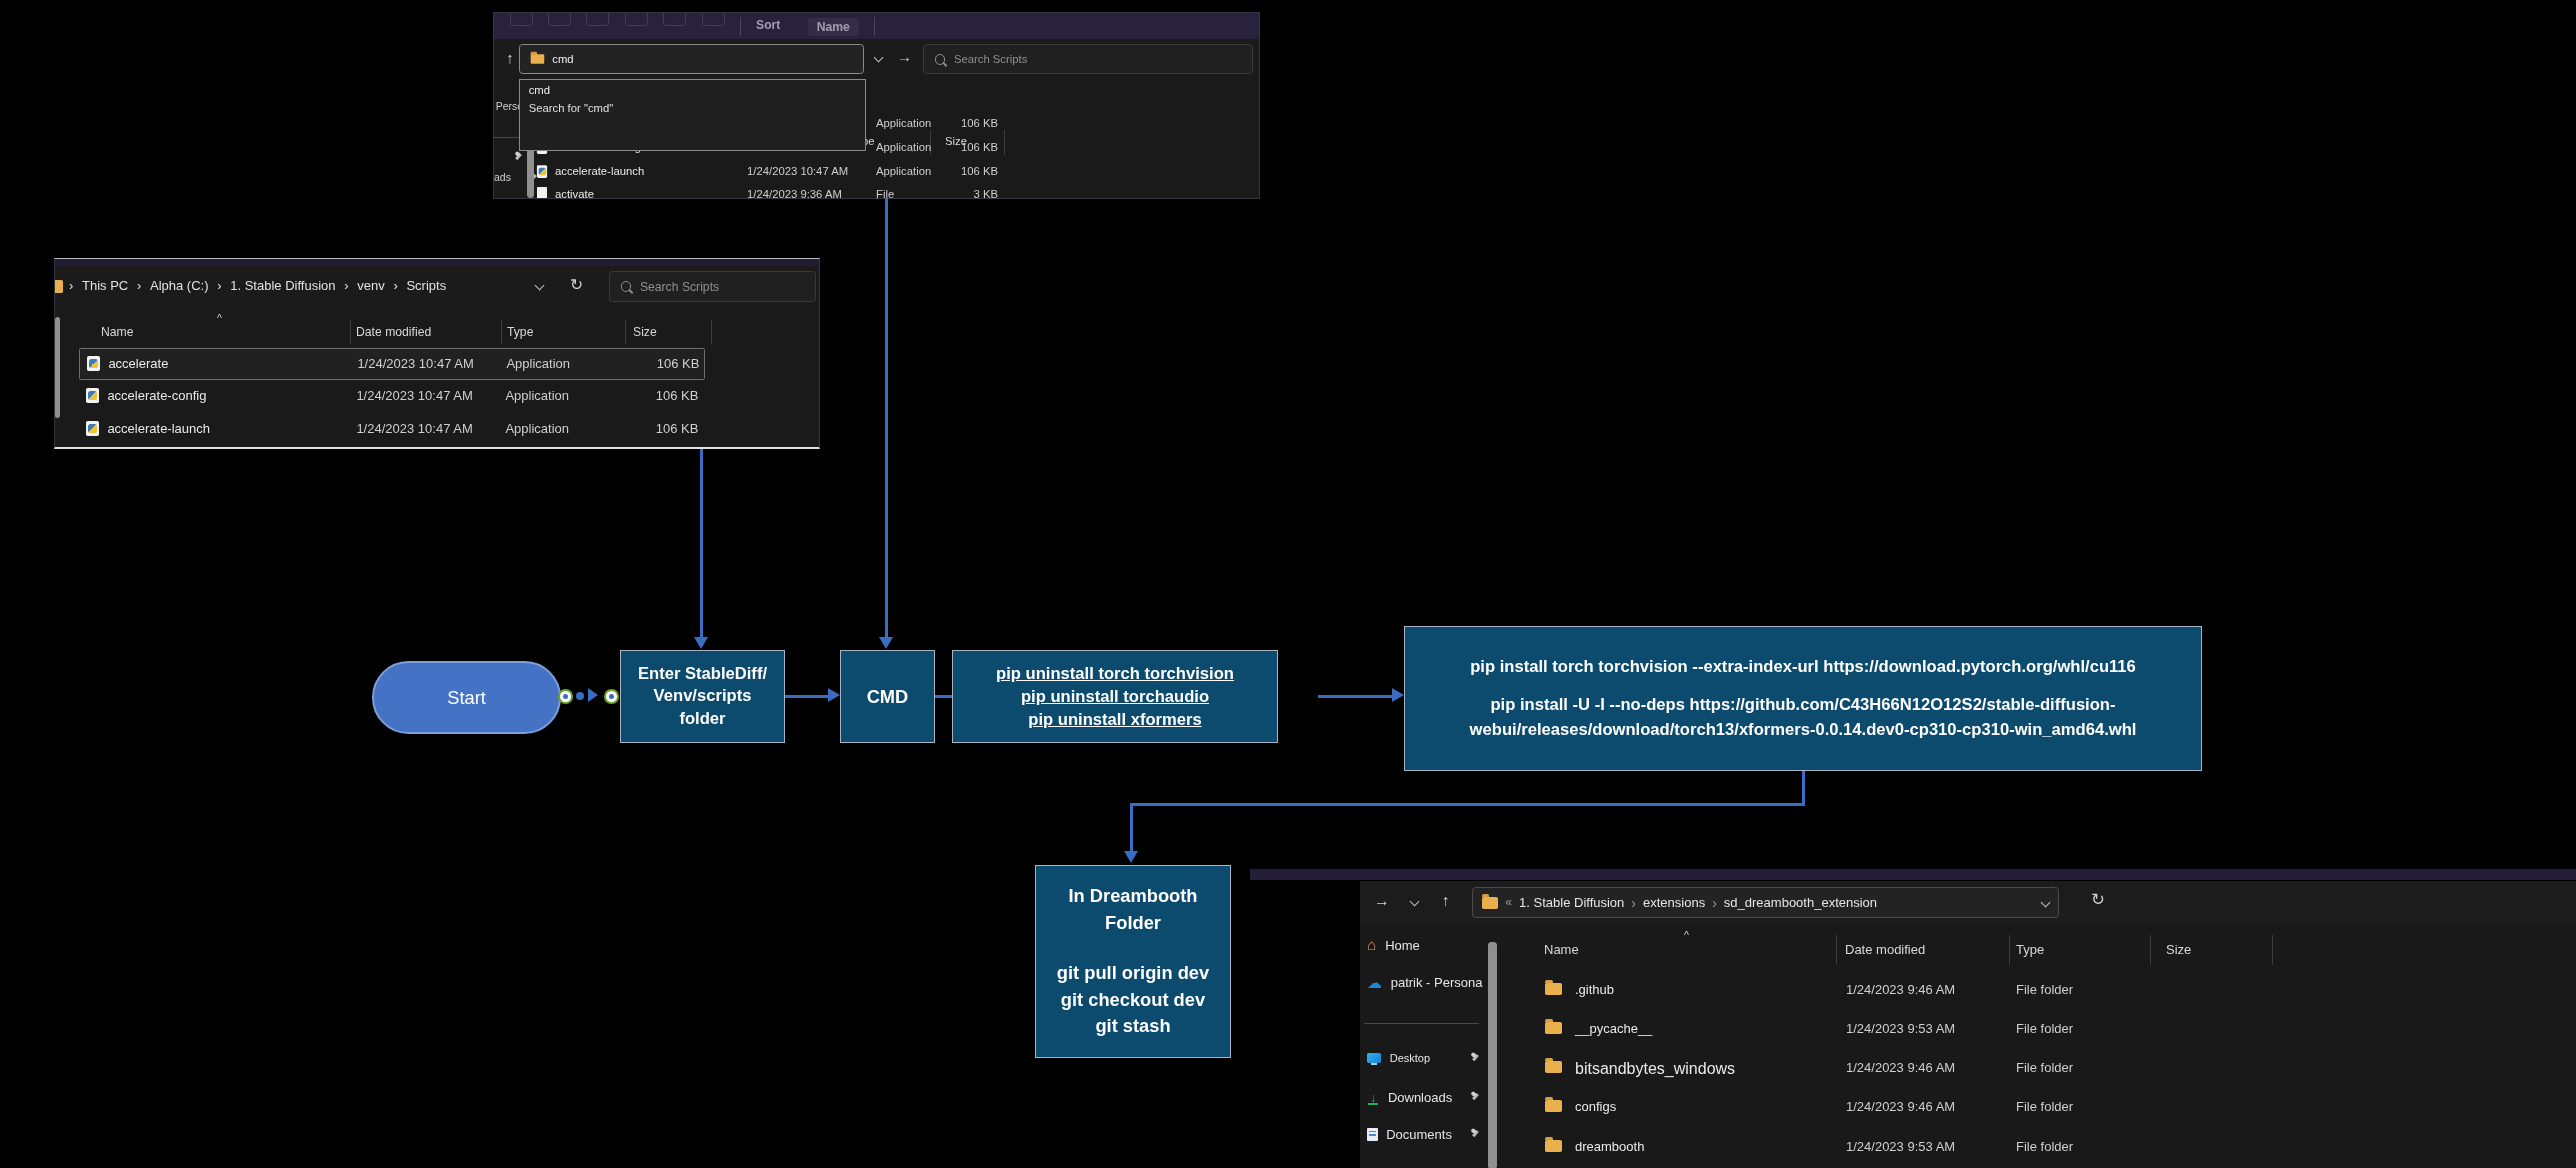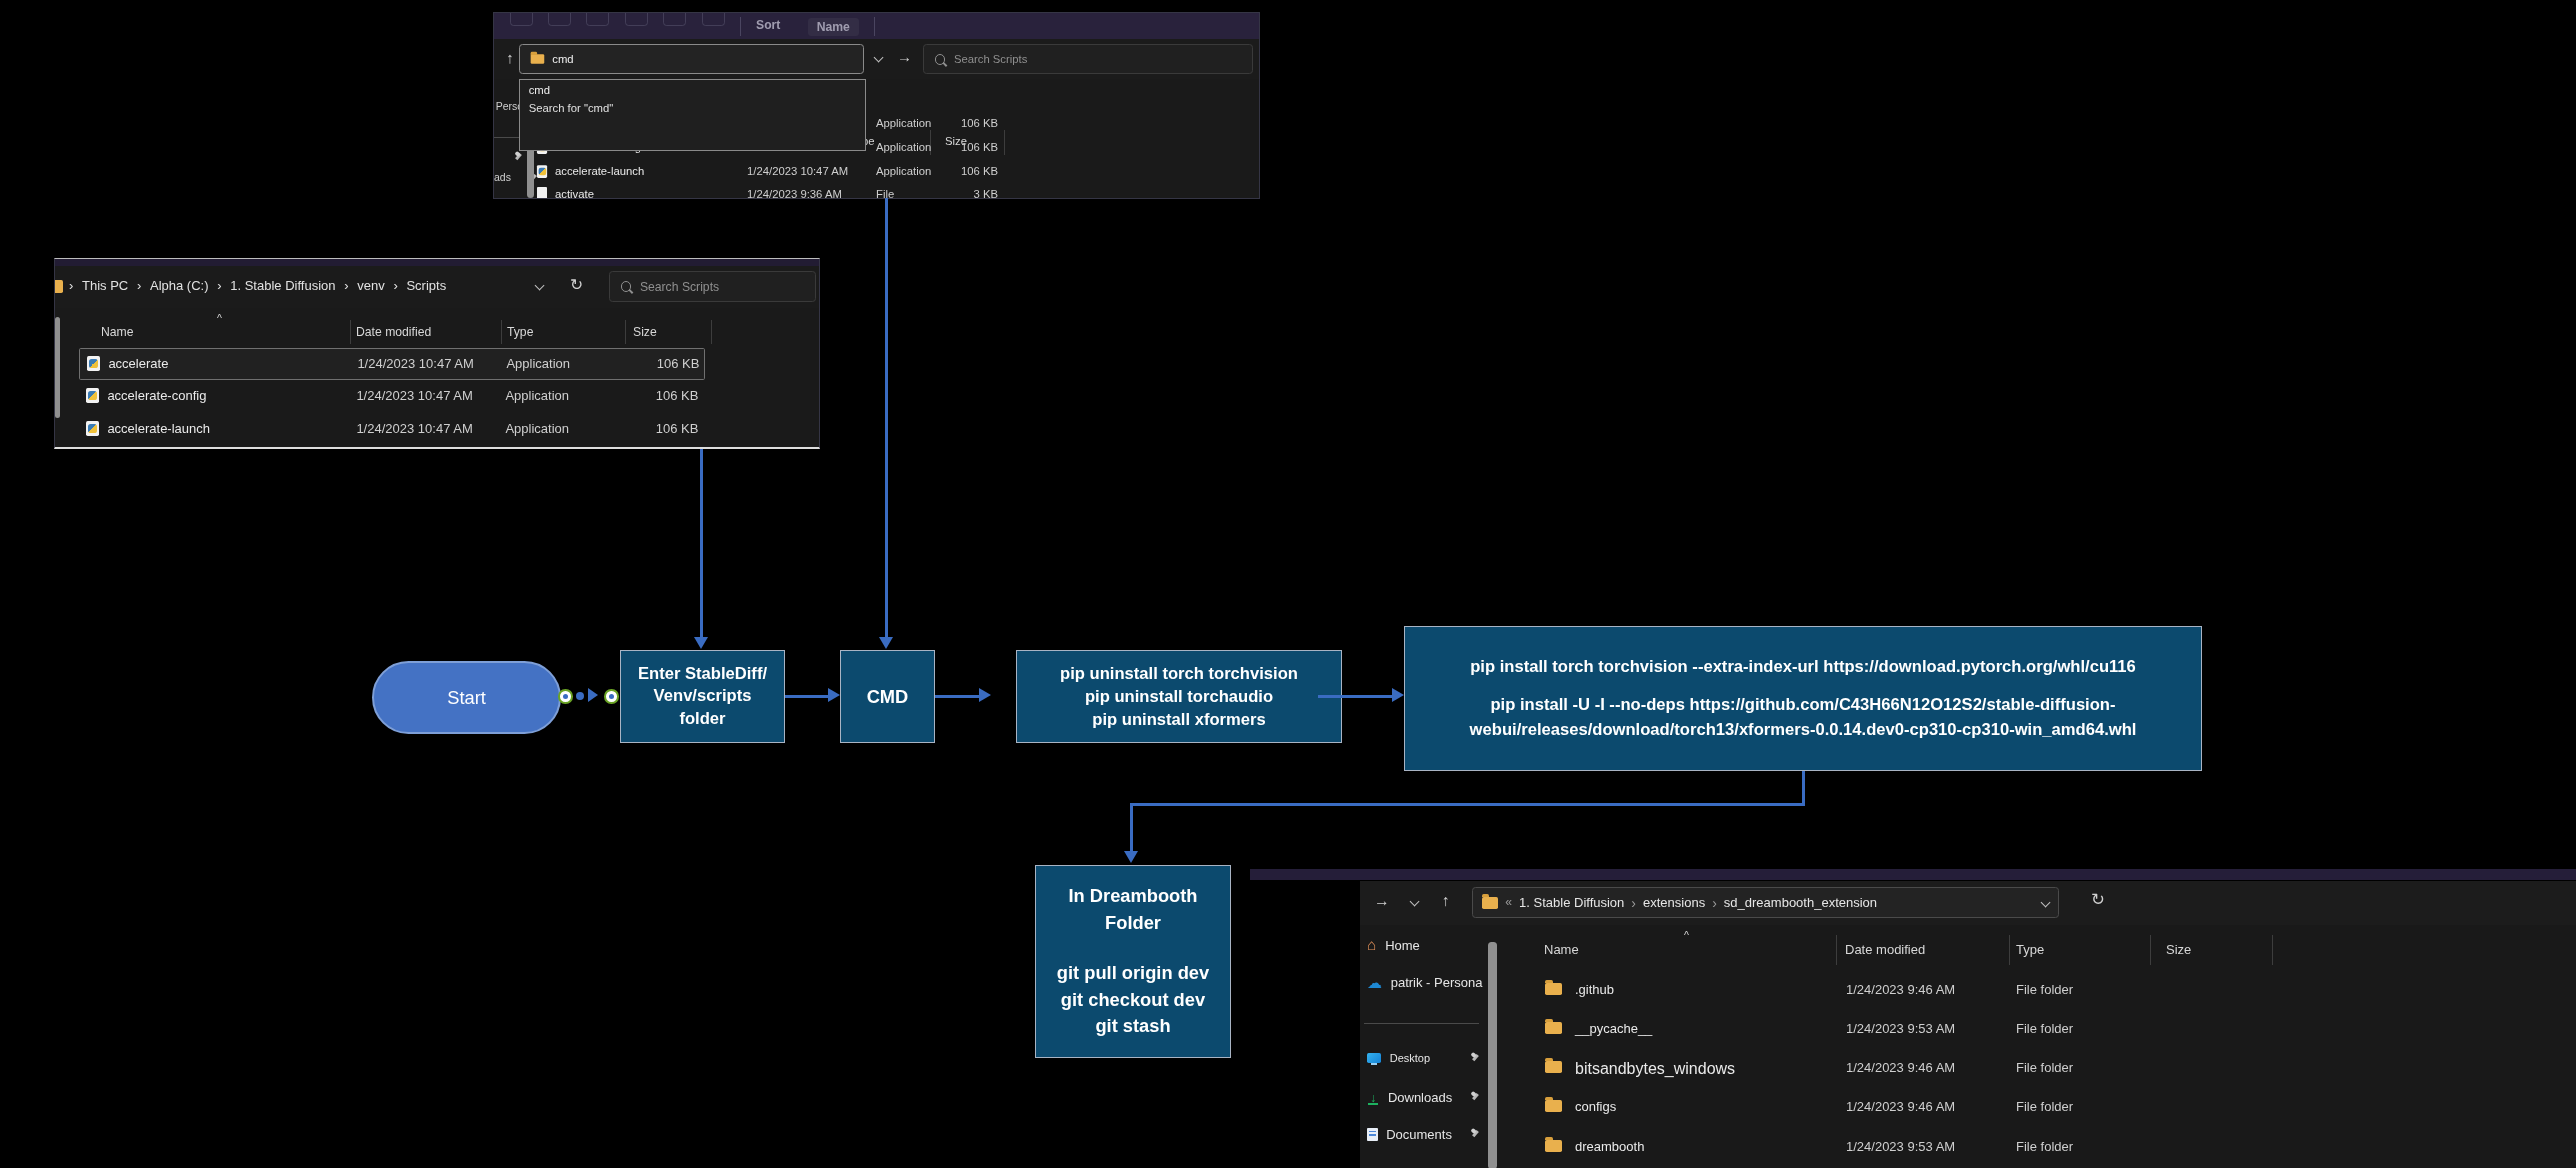--- a/index.html
+++ b/index.html
@@ -218,21 +218,21 @@
   <div class="hline" style="left:785px;top:695px;width:44px;height:2.6px;"></div>
   <div class="ah-right" style="left:828px;top:688px;"></div>
 
   <div class="fbox" style="left:840px;top:650px;width:95px;height:93px;font-size:18.3px;">
     <span>CMD</span>
   </div>
 
   <div class="hline" style="left:935px;top:695px;width:46px;height:2.6px;"></div>
   <div class="ah-right" style="left:979px;top:688px;"></div>
 
-  <div class="fbox" style="left:1016px;top:650px;width:326px;height:93px;font-size:16.6px;line-height:1.4;">
+  <div class="fbox" style="left:952px;top:650px;width:326px;height:93px;font-size:16.6px;line-height:1.4;text-decoration:underline;">
     <span>pip uninstall torch torchvision</span>
     <span>pip uninstall torchaudio</span>
     <span>pip uninstall xformers</span>
   </div>
 
   <div class="hline" style="left:1318px;top:695px;width:76px;height:2.6px;"></div>
   <div class="ah-right" style="left:1392px;top:688px;"></div>
 
   <div class="fbox" style="left:1404px;top:626px;width:798px;height:145px;font-size:16.6px;line-height:1.45;gap:14px;padding:0 12.2px;">
     <span style="overflow-wrap:anywhere;">pip install torch torchvision --extra-index-url https://download.pytorch.org/whl/cu116</span>

